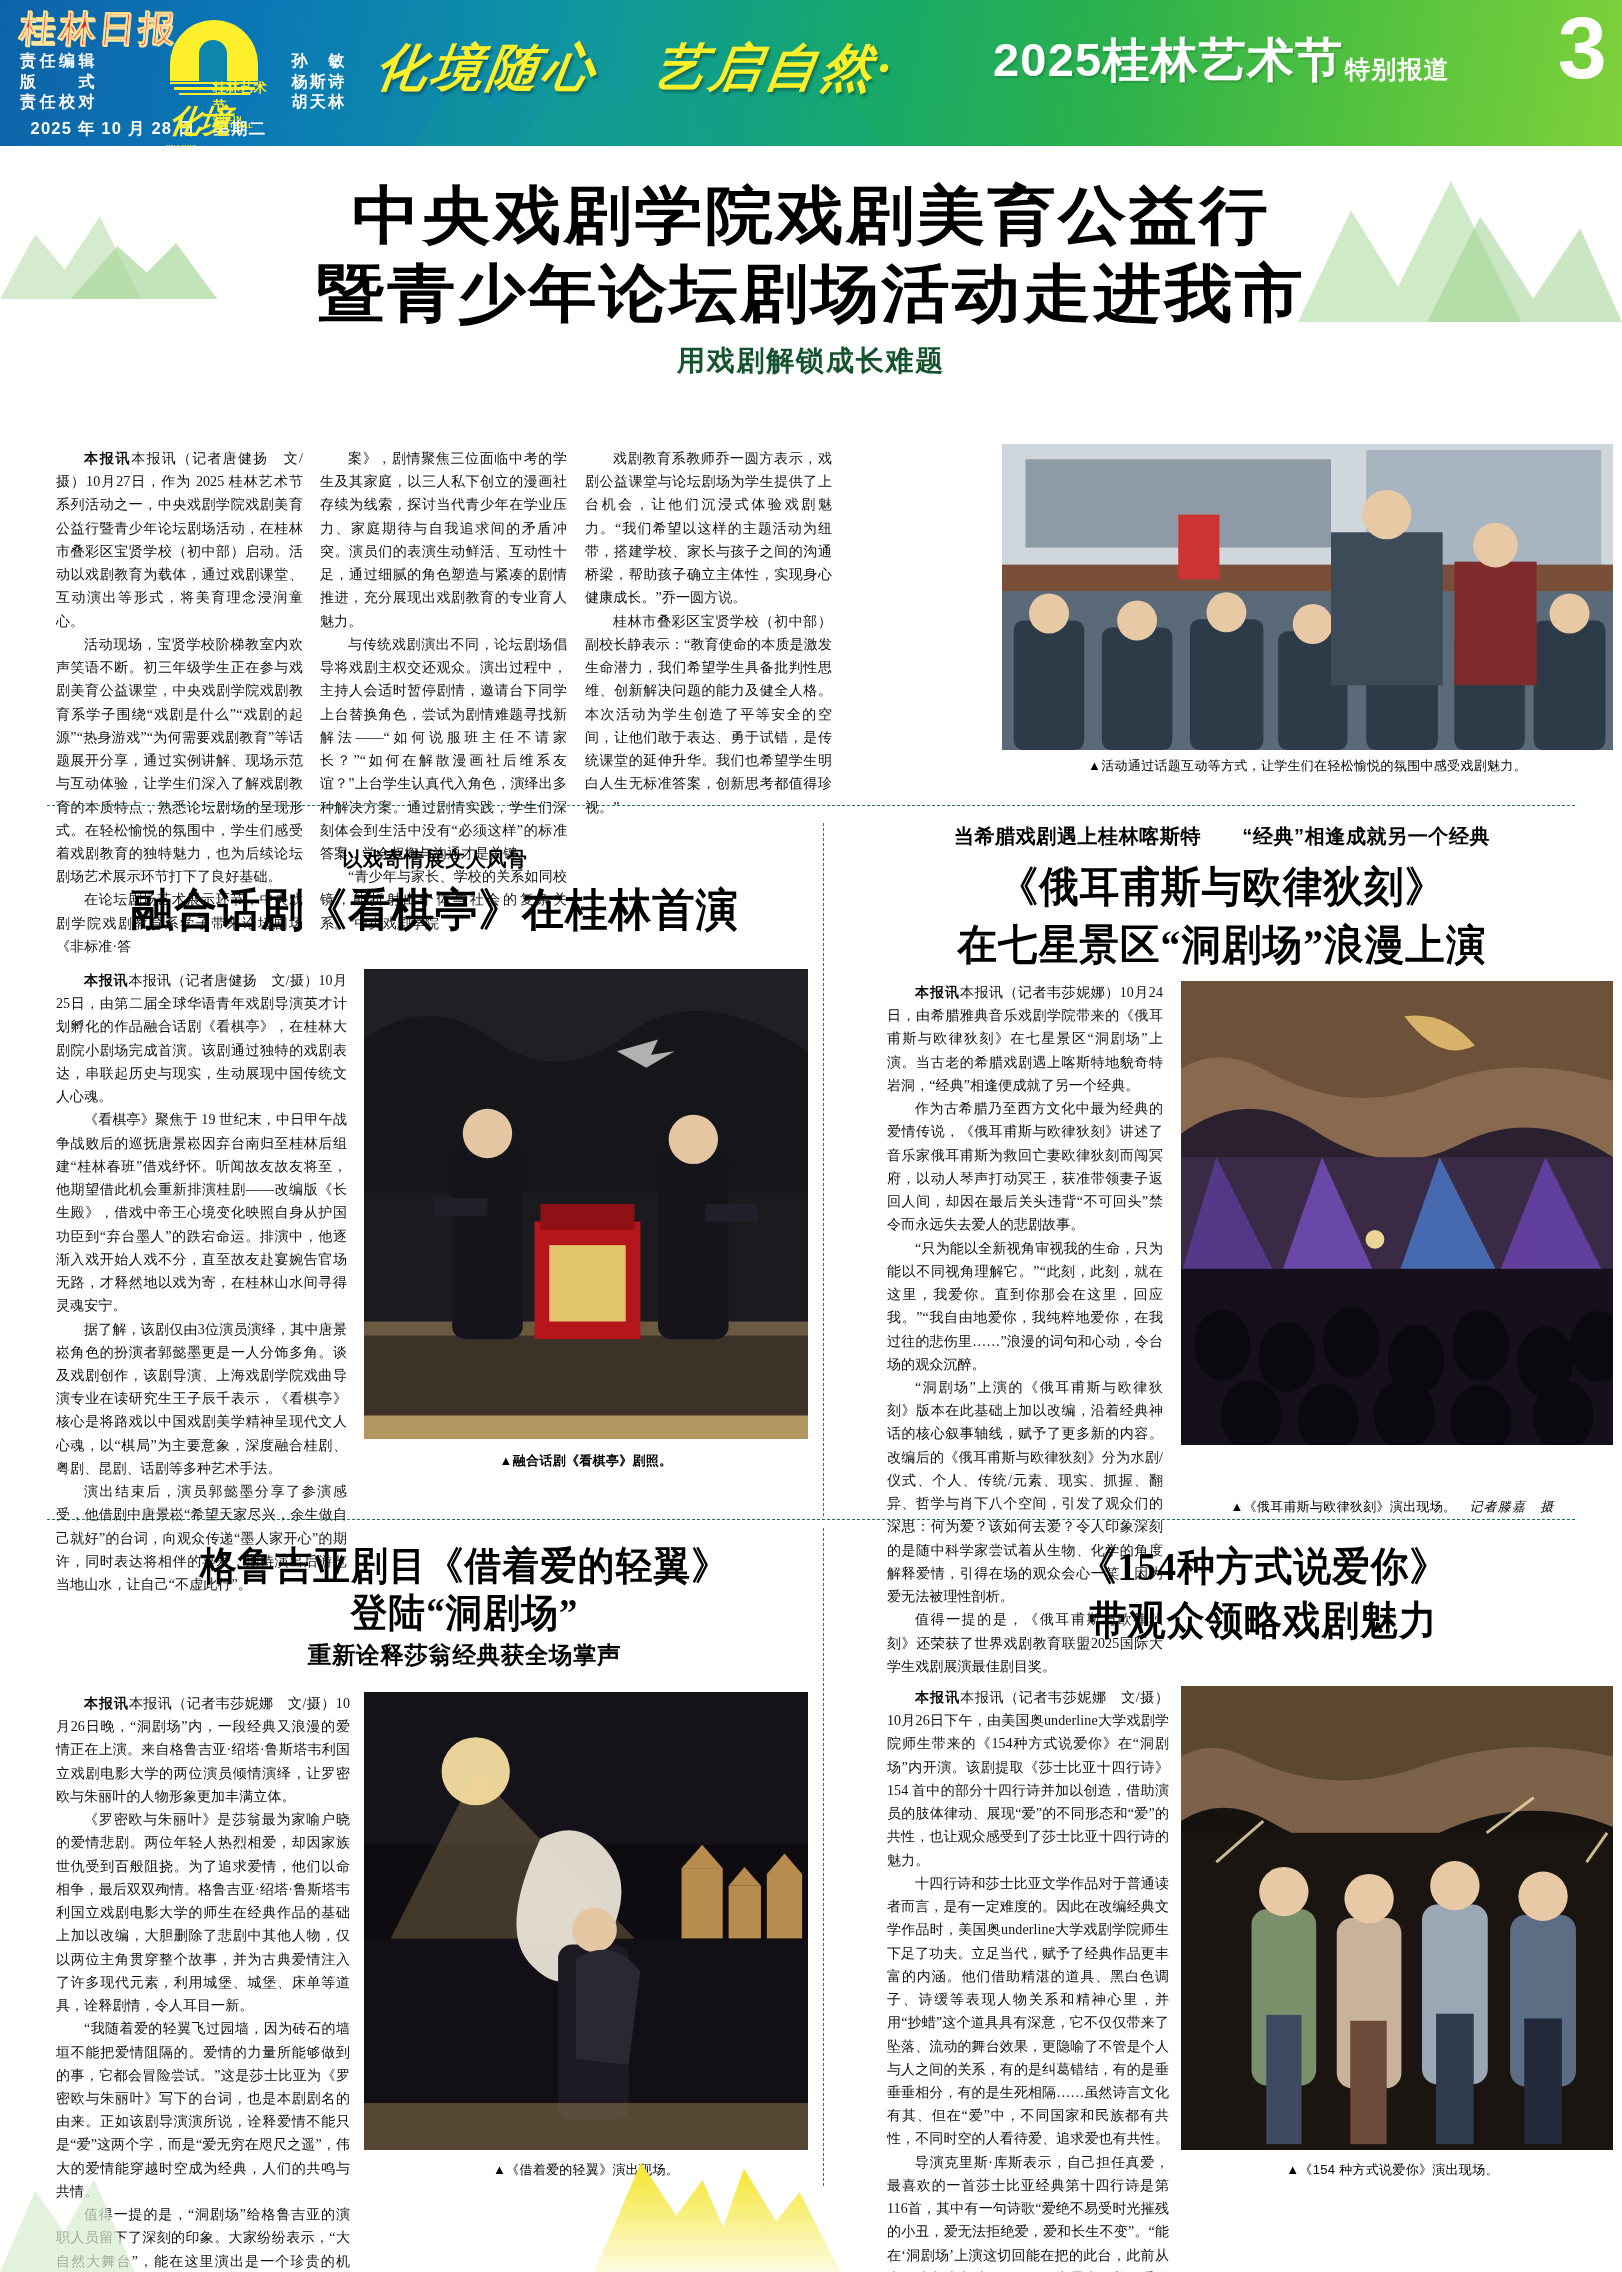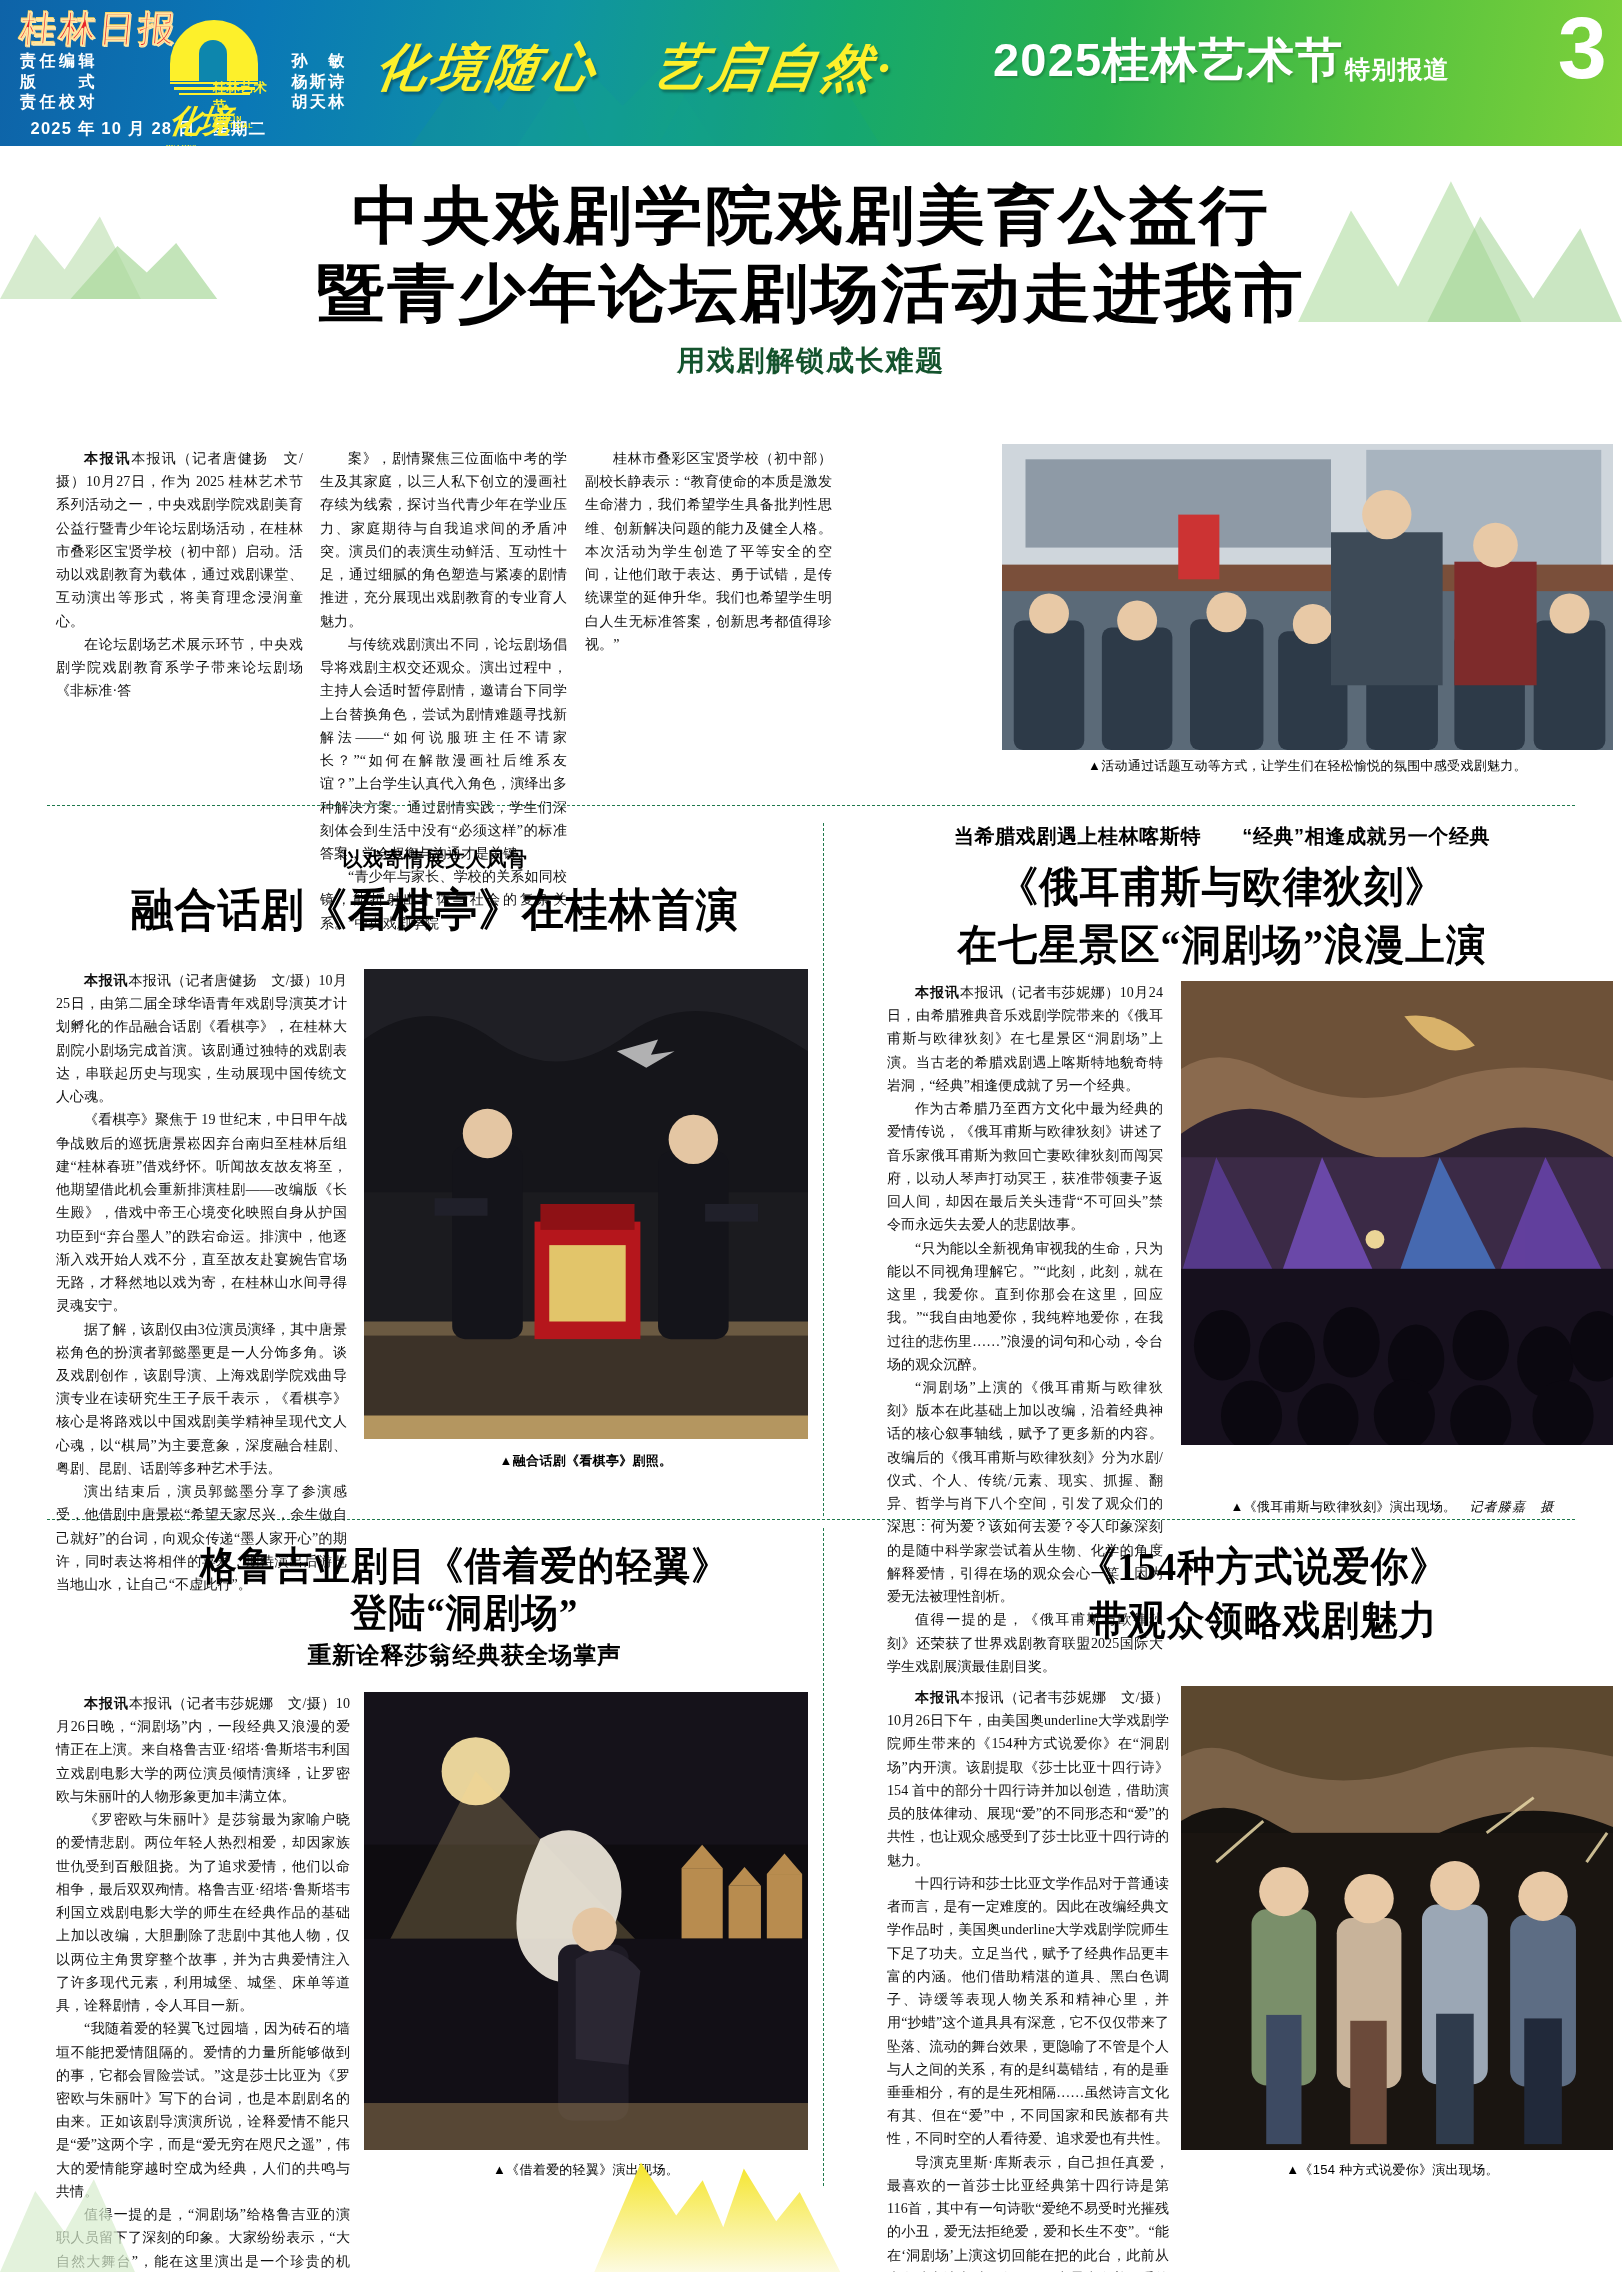--- a/index.html
+++ b/index.html
@@ -182,28 +182,30 @@
 </svg>
 
 <div class="lead-heads">
   <div class="lead-h1">中央戏剧学院戏剧美育公益行</div>
   <div class="lead-h1">暨青少年论坛剧场活动走进我市</div>
   <div class="lead-sub">用戏剧解锁成长难题</div>
 </div>
 
 <div class="col" style="position:absolute;left:56px;top:447px;width:247px;height:329px;">
   <p><span class="lede">本报讯</span><span>本报讯（记者唐健扬　文/摄）10月27日，作为 2025 桂林艺术节系列活动之一，中央戏剧学院戏剧美育公益行暨青少年论坛剧场活动，在桂林市叠彩区宝贤学校（初中部）启动。活动以戏剧教育为载体，通过戏剧课堂、互动演出等形式，将美育理念浸润童心。</span></p>
+  <p>活动现场，宝贤学校阶梯教室内欢声笑语不断。初三年级学生正在参与戏剧美育公益课堂，中央戏剧学院戏剧教育系学子围绕“戏剧是什么”“戏剧的起源”“热身游戏”“为何需要戏剧教育”等话题展开分享，通过实例讲解、现场示范与互动体验，让学生们深入了解戏剧教育的本质特点，熟悉论坛剧场的呈现形式。在轻松愉悦的氛围中，学生们感受着戏剧教育的独特魅力，也为后续论坛剧场艺术展示环节打下了良好基础。</p>
   <p>在论坛剧场艺术展示环节，中央戏剧学院戏剧教育系学子带来论坛剧场《非标准·答</p>
 </div>
 <div class="col" style="position:absolute;left:320px;top:447px;width:247px;height:329px;">
   <p>案》，剧情聚焦三位面临中考的学生及其家庭，以三人私下创立的漫画社存续为线索，探讨当代青少年在学业压力、家庭期待与自我追求间的矛盾冲突。演员们的表演生动鲜活、互动性十足，通过细腻的角色塑造与紧凑的剧情推进，充分展现出戏剧教育的专业育人魅力。</p>
   <p>与传统戏剧演出不同，论坛剧场倡导将戏剧主权交还观众。演出过程中，主持人会适时暂停剧情，邀请台下同学上台替换角色，尝试为剧情难题寻找新解法——“如何说服班主任不请家长？”“如何在解散漫画社后维系友谊？”上台学生认真代入角色，演绎出多种解决方案。通过剧情实践，学生们深刻体会到生活中没有“必须这样”的标准答案，学会权衡与沟通才是关键。</p>
   <p>“青少年与家长、学校的关系如同校镜，能折射出个体与社会的复杂关系。”中央戏剧学院</p>
 </div>
 <div class="col" style="position:absolute;left:585px;top:447px;width:247px;height:329px;">
+  <p>戏剧教育系教师乔一圆方表示，戏剧公益课堂与论坛剧场为学生提供了上台机会，让他们沉浸式体验戏剧魅力。“我们希望以这样的主题活动为纽带，搭建学校、家长与孩子之间的沟通桥梁，帮助孩子确立主体性，实现身心健康成长。”乔一圆方说。</p>
   <p>桂林市叠彩区宝贤学校（初中部）副校长静表示：“教育使命的本质是激发生命潜力，我们希望学生具备批判性思维、创新解决问题的能力及健全人格。本次活动为学生创造了平等安全的空间，让他们敢于表达、勇于试错，是传统课堂的延伸升华。我们也希望学生明白人生无标准答案，创新思考都值得珍视。”</p>
 </div>
 
 <div class="photo" style="left:1002px;top:444px;width:611px;height:306px;">
   <svg width="611" height="306" viewBox="0 0 1040 520" preserveAspectRatio="none">
     <rect width="1040" height="520" fill="#b9c3cc"></rect>
     <rect x="0" y="0" width="1040" height="210" fill="#cfd6dc"></rect>
     <rect x="620" y="10" width="400" height="200" fill="#a8b4bf"></rect>
     <rect x="40" y="26" width="520" height="150" fill="#8e9aa6"></rect>
     <rect x="0" y="205" width="1040" height="50" fill="#7a4f3a"></rect>

